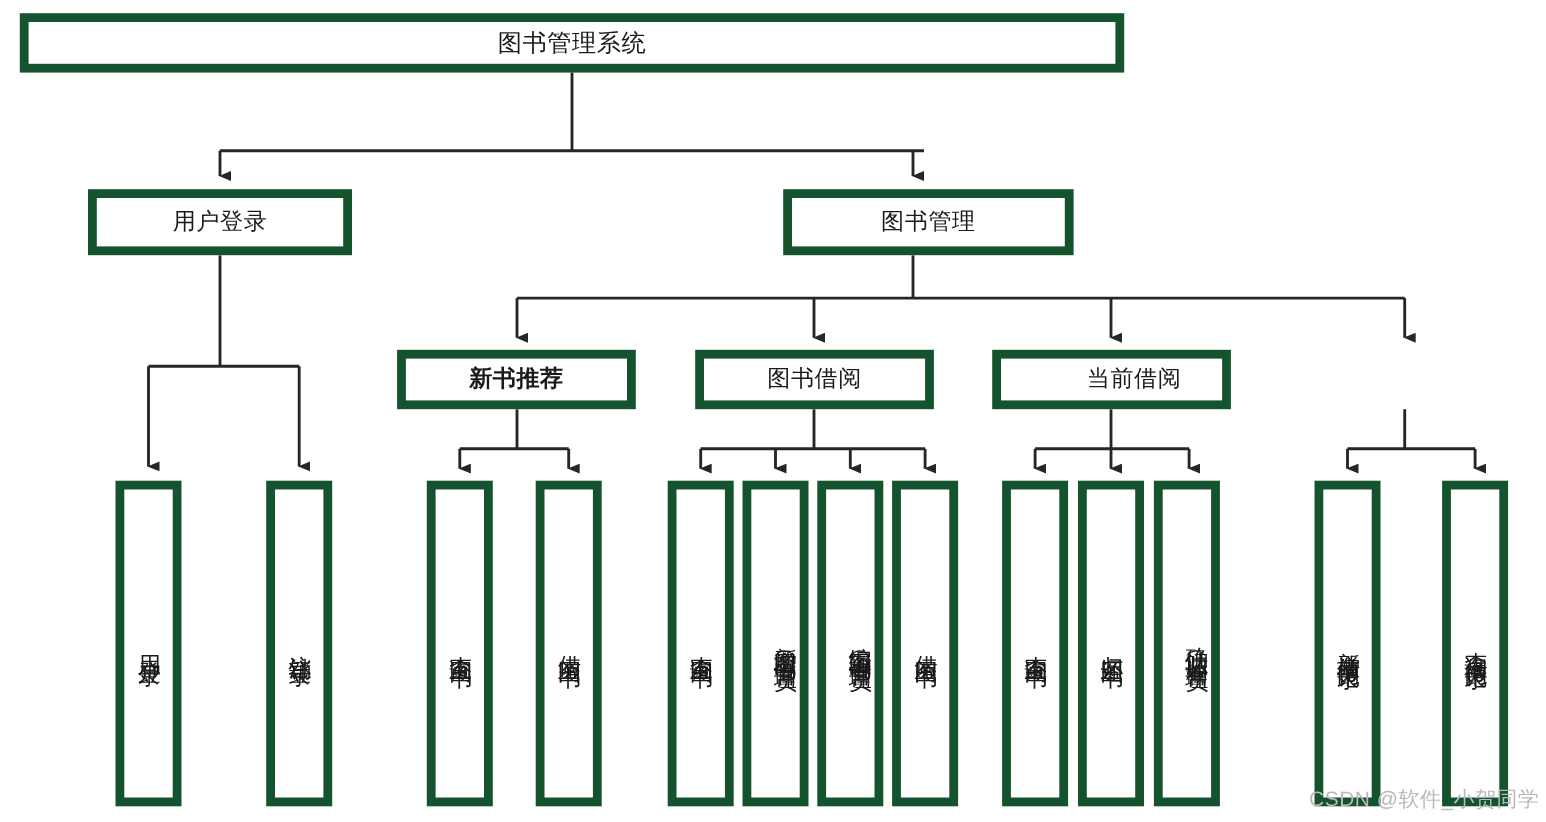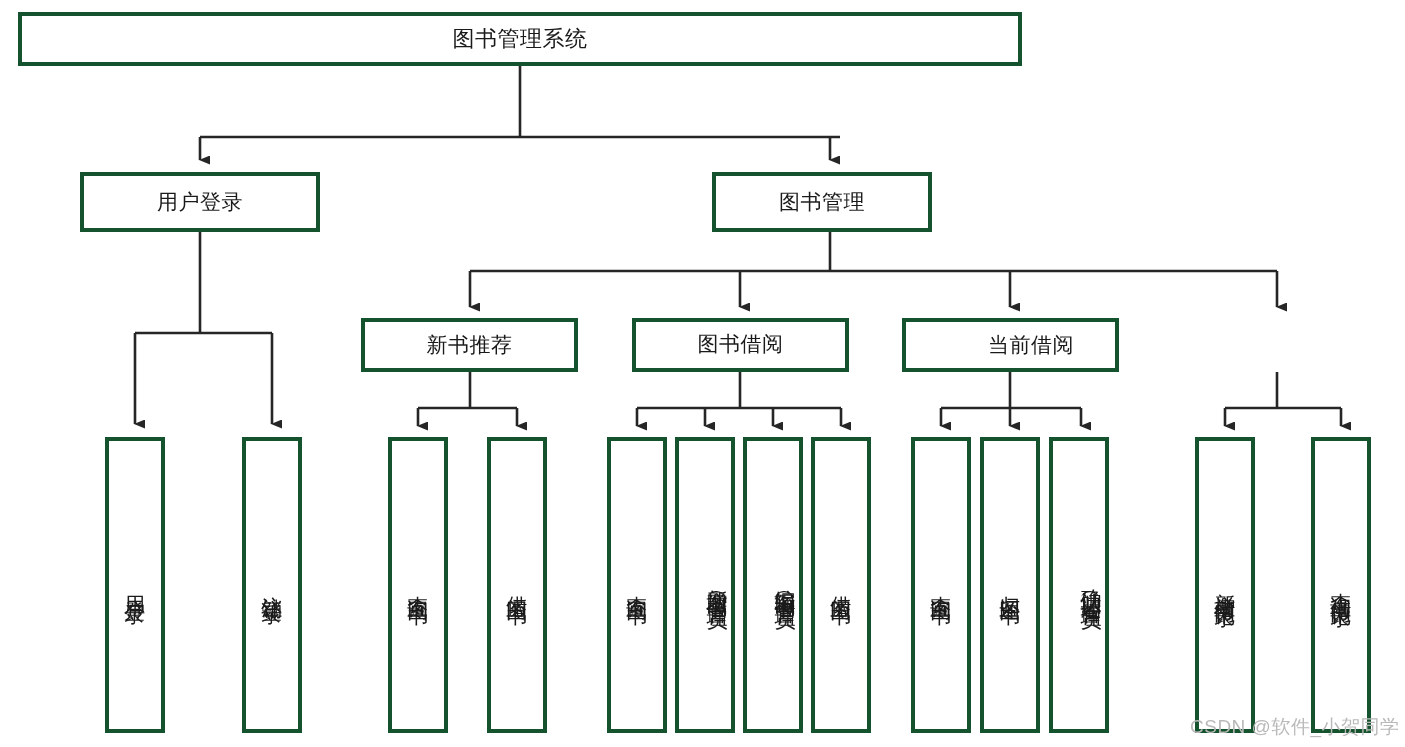--- a/index.html
+++ b/index.html
@@ -23,21 +23,21 @@
     position: absolute;
     left: 0;
     top: 0;
     width: 1405px;
     height: 747px;
     pointer-events: none;
   }
   .node {
     position: absolute;
     box-sizing: border-box;
-    border: 4px solid #14532d;
+    border: 8px solid #14532d;
     background: #ffffff;
     display: flex;
     align-items: center;
     justify-content: center;
     text-align: center;
     color: #1a1a1a;
     line-height: 1.32;
     letter-spacing: 0.5px;
     z-index: 2;
   }
@@ -128,25 +128,25 @@
     </g>
   </svg>
 
   <div class="node root h" style="left:18px;top:12px;width:1004px;height:54px;">
     <span class="txt">图书管理系统</span>
   </div>
 
   <div class="node h" style="left:80px;top:172px;width:240px;height:60px;">
     <span class="txt">用户登录</span>
   </div>
-  <div class="node h" style="left:712px;top:172px;width:220px;height:60px;">
+  <div class="node h" style="left:712px;top:172px;width:264px;height:60px;">
     <span class="txt">图书管理</span>
   </div>
 
-  <div class="node h" style="left:361px;top:318px;width:217px;height:54px;">
+  <div class="node h" style="left:361px;top:318px;width:217px;height:54px;font-weight:bold;">
     <span class="txt">新书推荐</span>
   </div>
   <div class="node h" style="left:632px;top:318px;width:217px;height:54px;font-family:Liberation Serif, serif;">
     <span class="txt">图书借阅</span>
   </div>
   <div class="node h" style="left:902px;top:318px;width:217px;height:54px;padding-left:41px;">
     <span class="txt">当前借阅</span>
   </div>
 
   <div class="node v center" style="left:105px;top:437px;width:60px;height:296px;">

